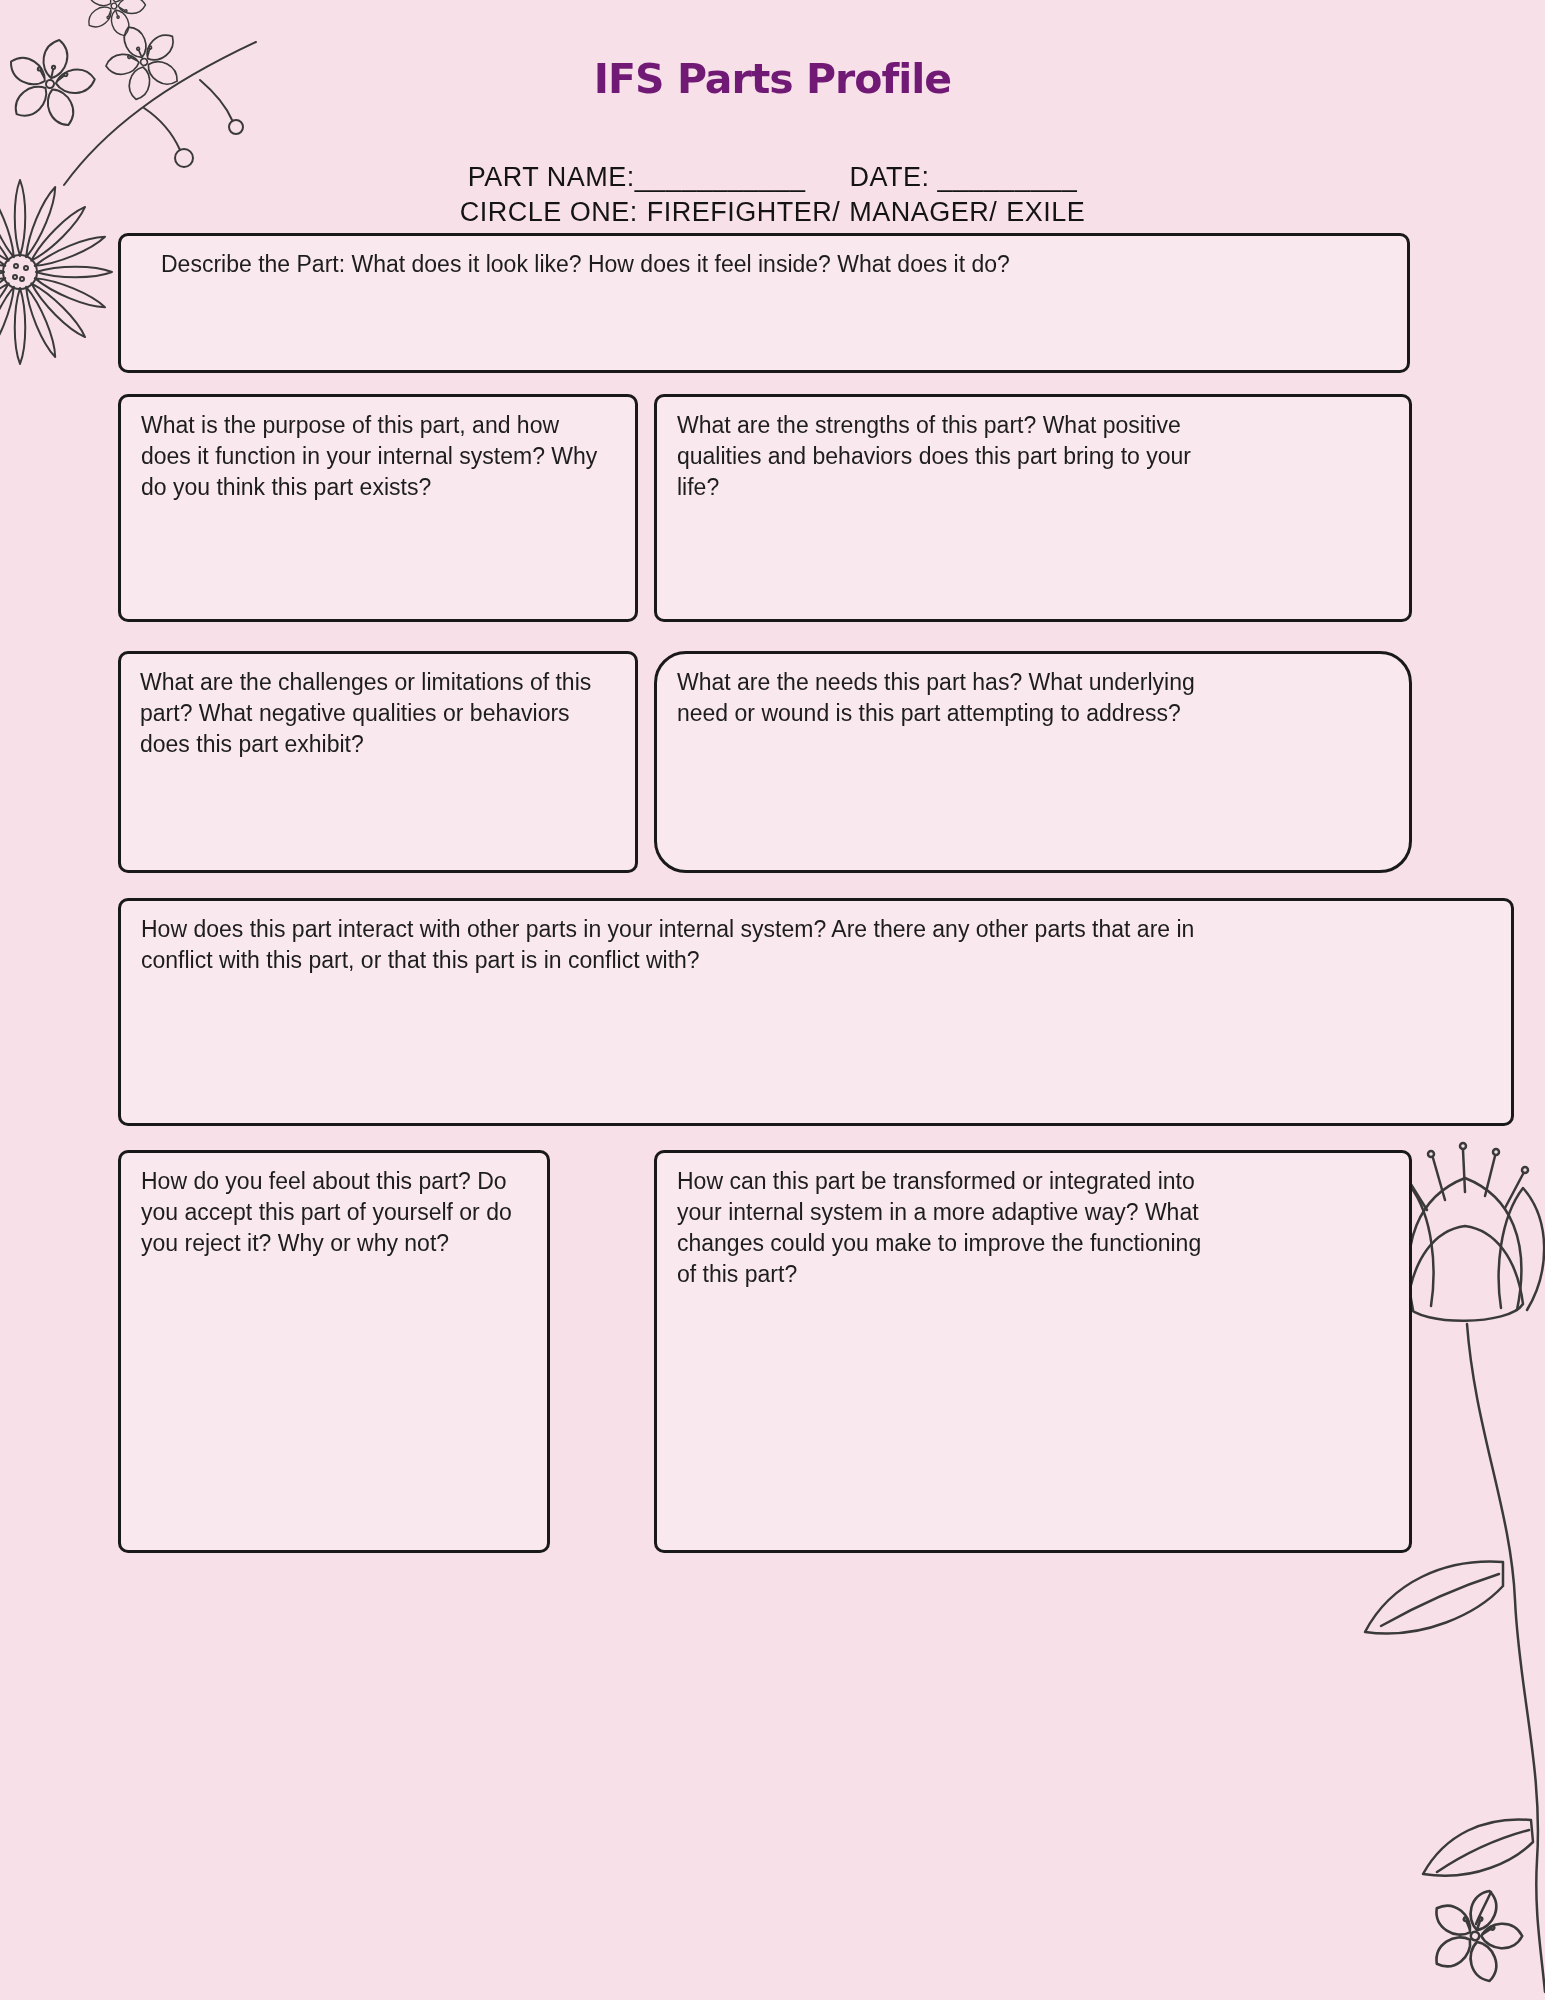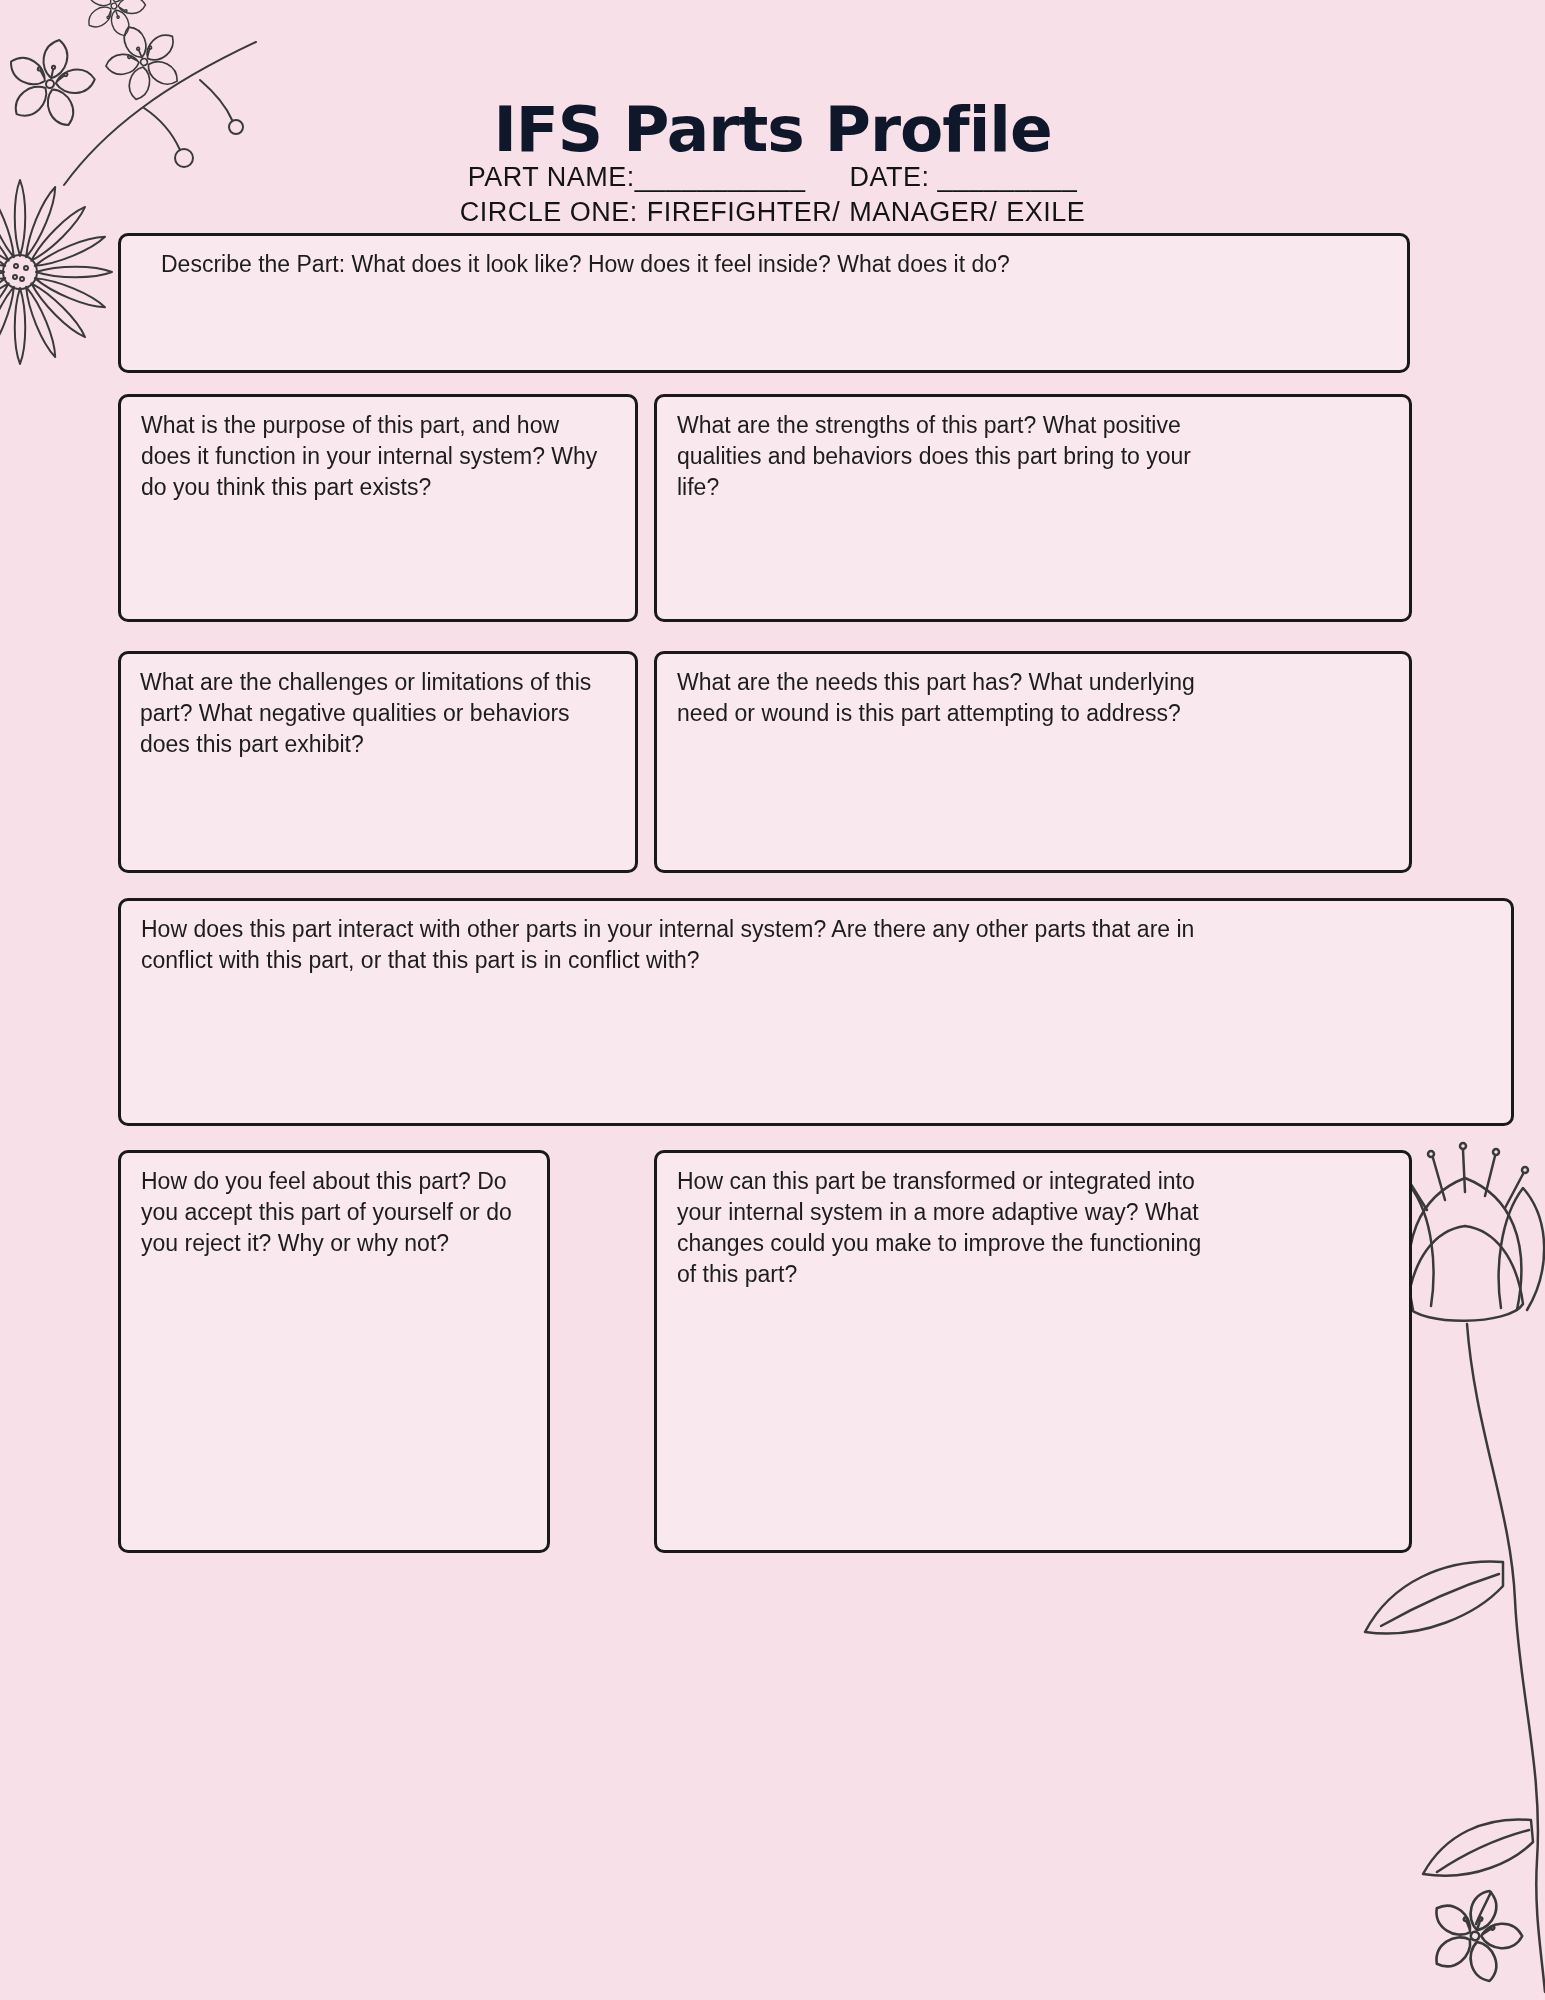--- a/index.html
+++ b/index.html
@@ -15,25 +15,24 @@
   }
   .deco { position:absolute; z-index:0; }
   .deco-tl { left:-6px; top:0; }
   .deco-br { left:1295px; top:1130px; }
 
   .title {
     position:absolute; top:55px; left:0; width:100%;
     text-align:center;
     font-family:"DejaVu Sans",sans-serif;
     font-weight:bold;
-    font-size:63px;
+    font-size:41px;
     letter-spacing:-1px;
-    color:#0f172a;
+    color:#701a75;
     z-index:1;
-    margin-top:38px;
   }
   .header-block {
     position:absolute; top:160px; left:0; width:100%;
     text-align:center;
     font-size:27px;
     letter-spacing:0.5px;
     line-height:1.3;
     color:#141414;
     z-index:1;
   }
@@ -56,21 +55,21 @@
   }
   .prompt.narrow-r { max-width:540px; }
   .prompt.narrow-w { max-width:1125px; }
   .answer { flex:1; min-height:20px; }
 
   
   #box-describe      { left:118px; top:233px;  width:1292px; height:140px;padding-left:40px; }
   #box-purpose       { left:118px; top:394px;  width:520px;  height:228px; }
   #box-strengths     { left:654px; top:394px;  width:758px;  height:228px; }
   #box-challenges    { left:118px; top:651px;  width:520px;  height:222px;padding-left:19px; }
-  #box-needs         { left:654px; top:651px;  width:758px;  height:222px; }
+  #box-needs         { left:654px; top:651px;  width:758px;  height:222px;border-radius:32px; }
   #box-interactions  { left:118px; top:898px;  width:1396px; height:228px; }
   #box-feelings      { left:118px; top:1150px; width:432px;  height:403px; }
   #box-transformation{ left:654px; top:1150px; width:758px;  height:403px;padding-left:20px; }
 </style>
 </head>
 <body>
 
 <div class="page">
 
   <svg class="deco deco-tl" width="310" height="380" viewBox="0 0 310 380" fill="none" stroke="#3a3a3a" stroke-width="2" stroke-linecap="round" stroke-linejoin="round">

